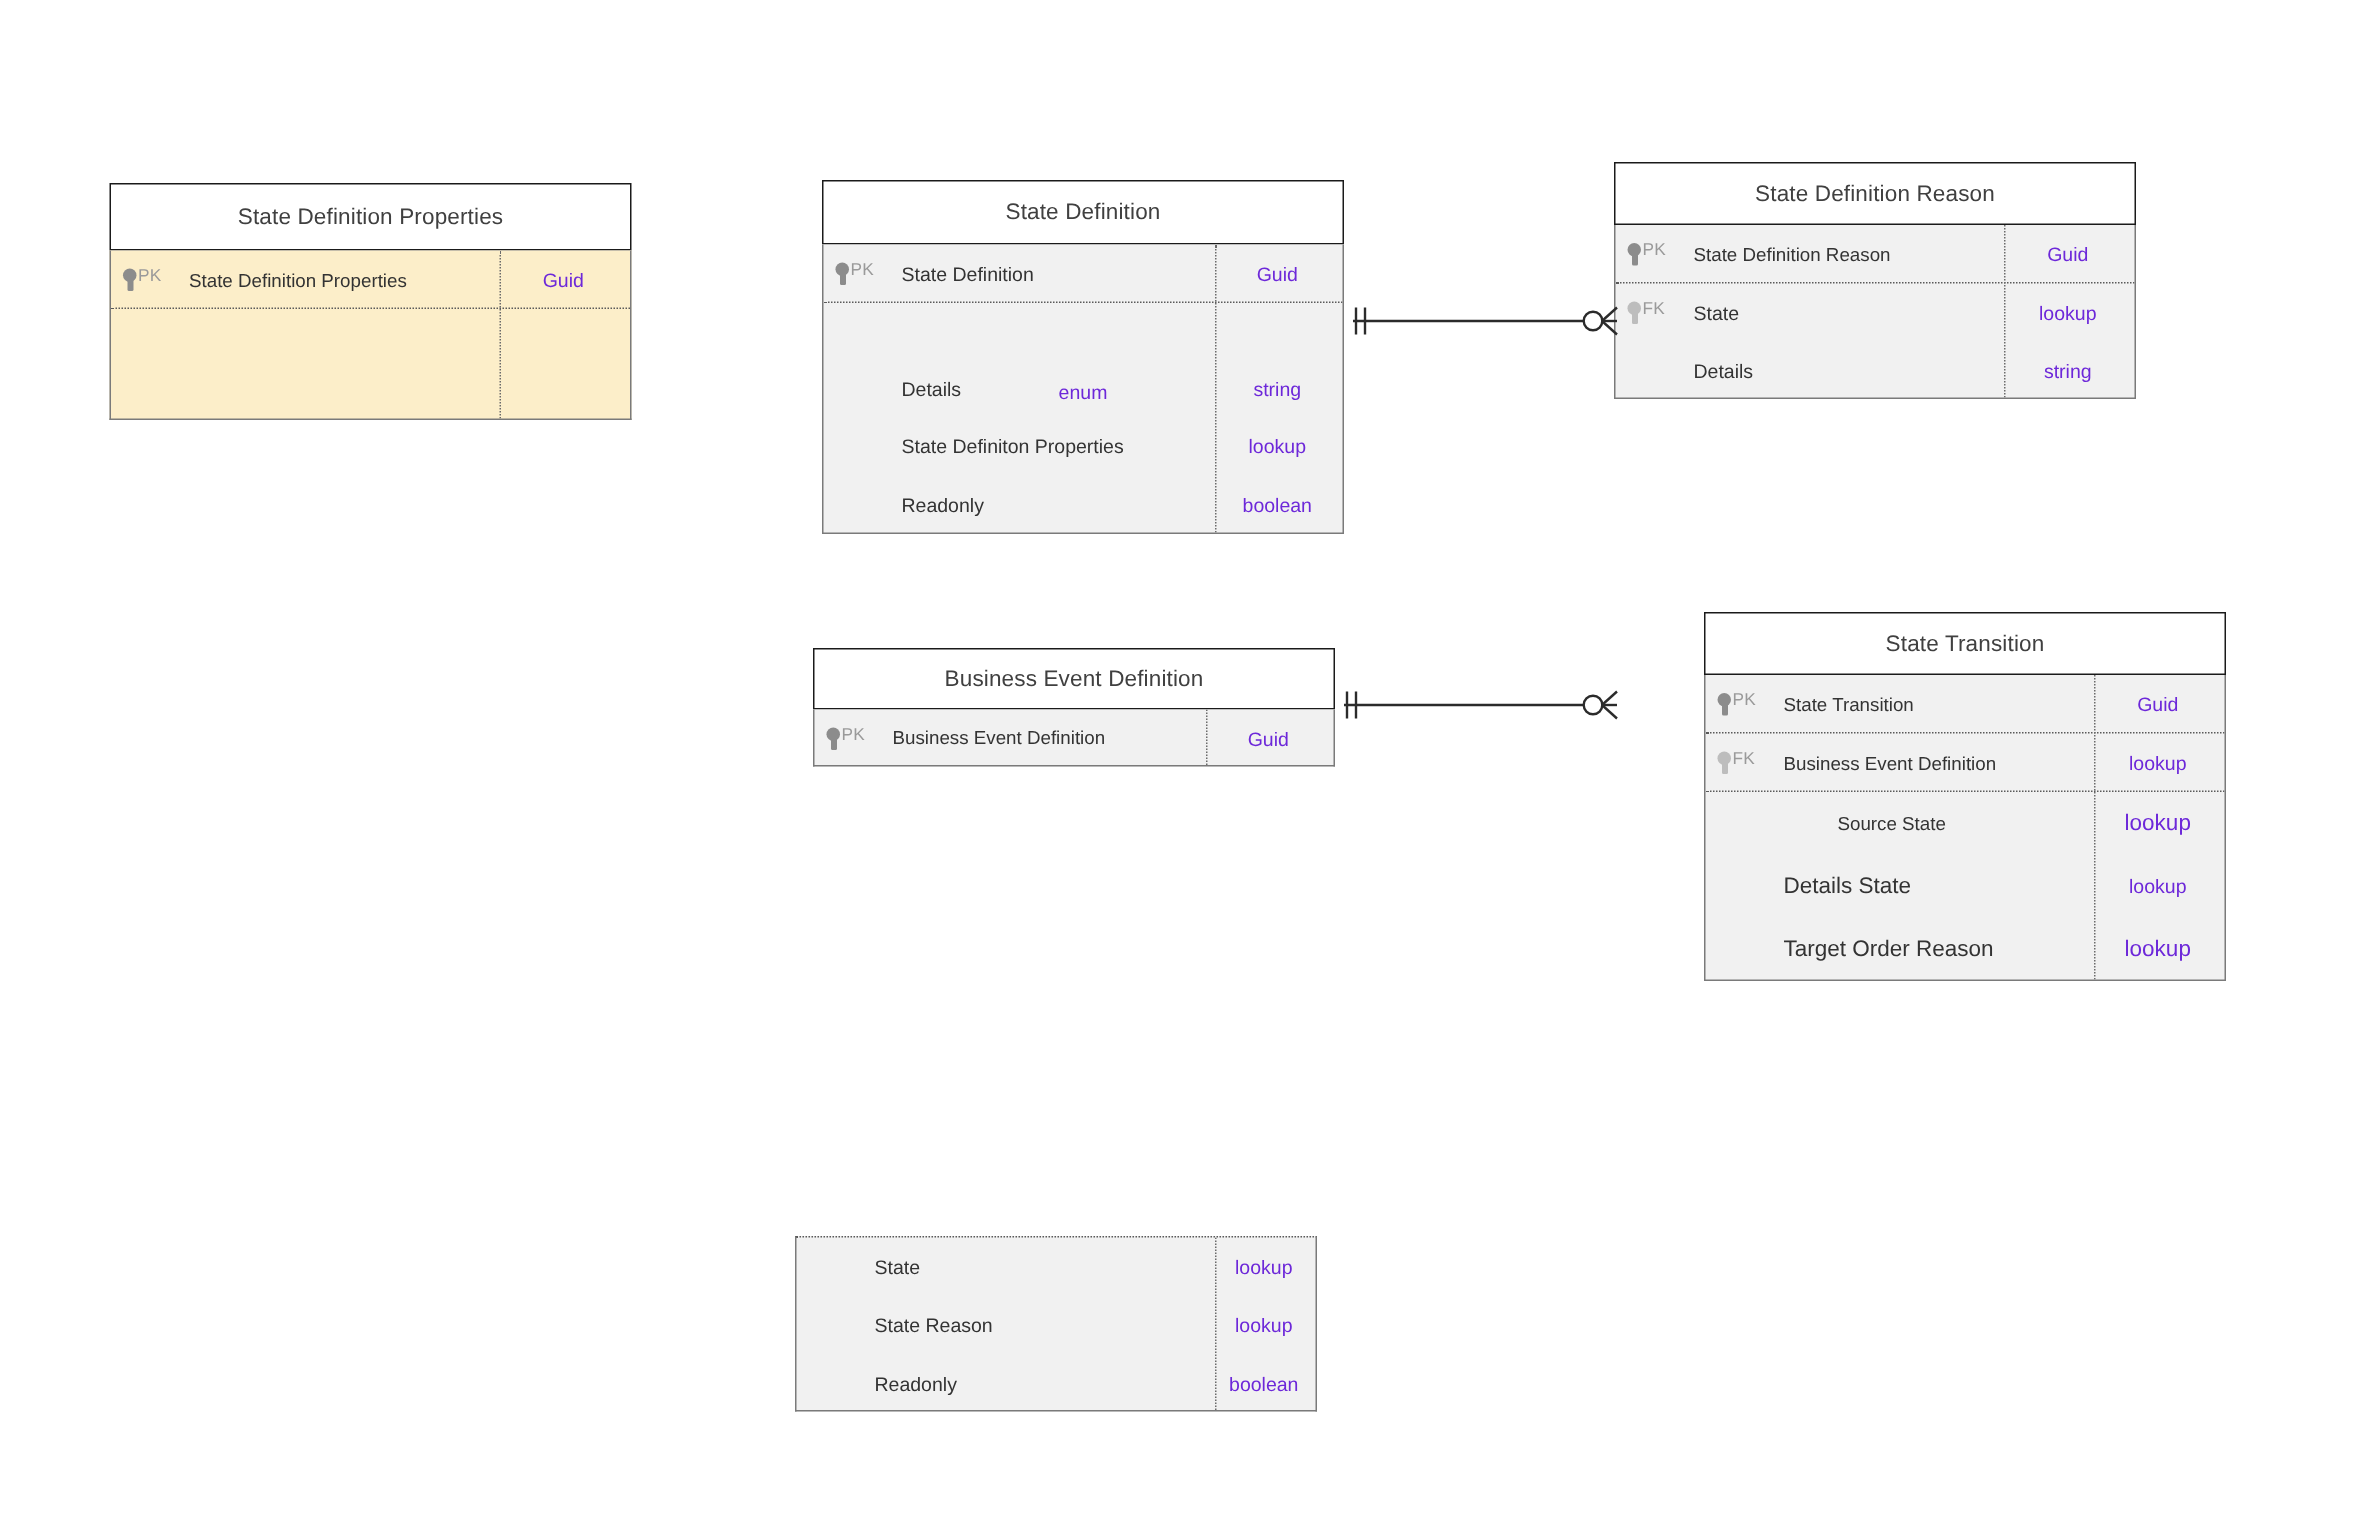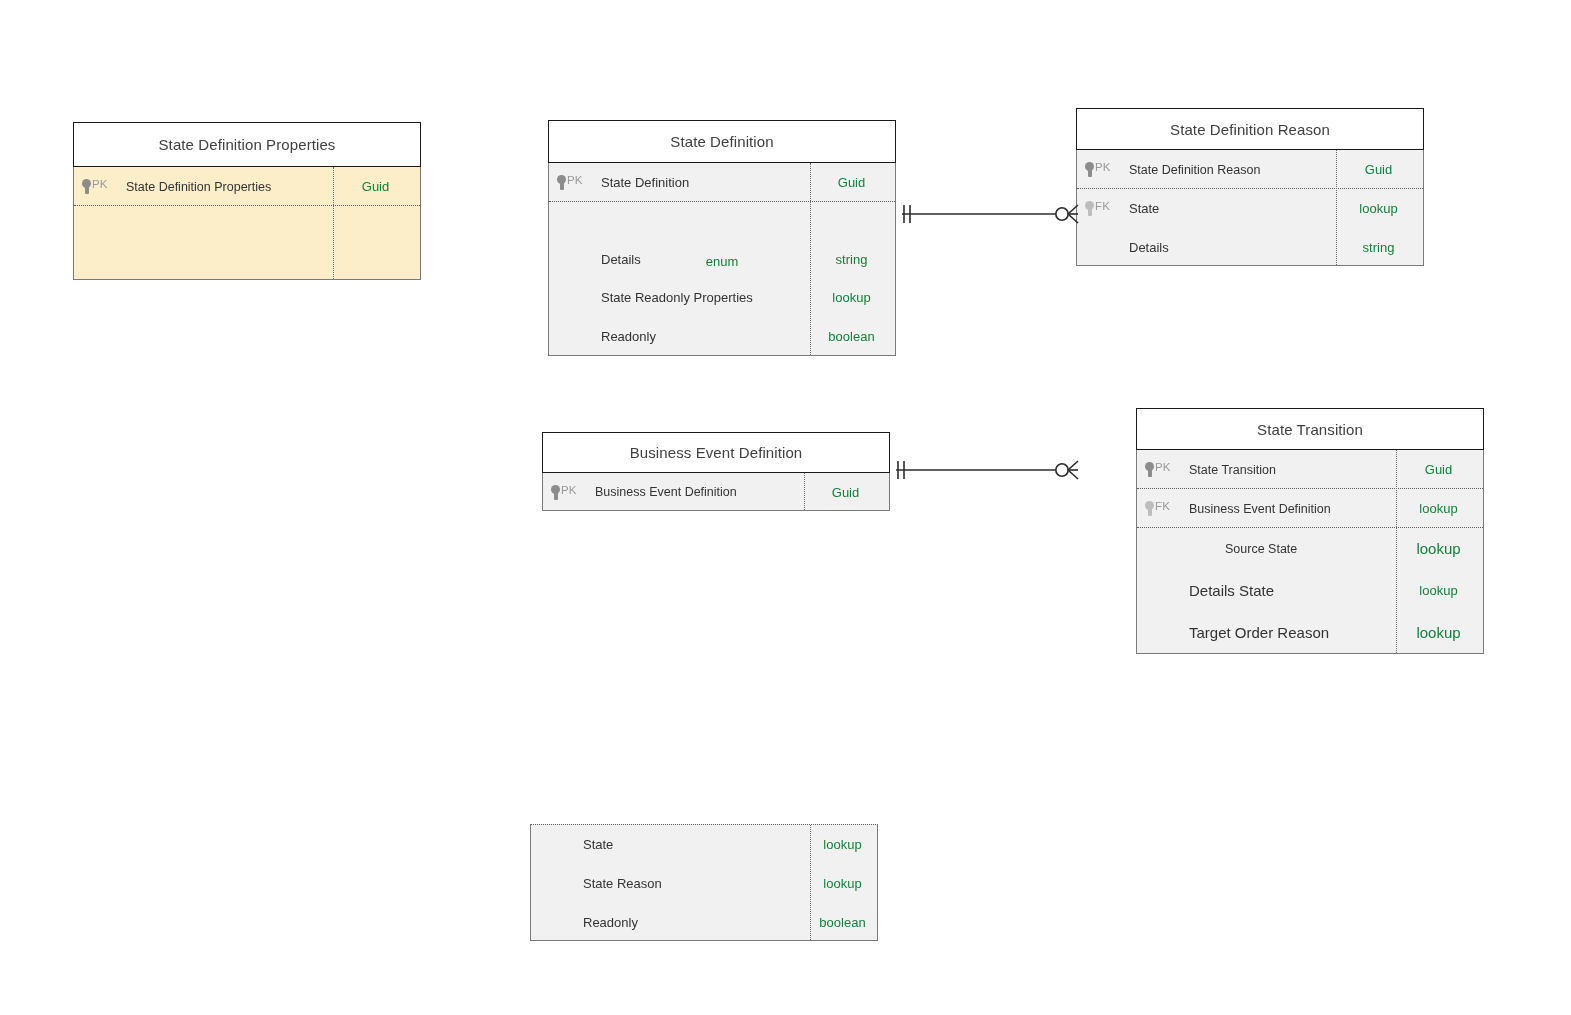--- a/index.html
+++ b/index.html
@@ -120,21 +120,21 @@
     flex: 1 1 auto;
     color: #333333;
     font-size: 13px;
     white-space: nowrap;
     overflow: hidden;
   }
 
   .attr-type {
     flex: 0 0 auto;
     text-align: center;
-    color: #15803d;
+    color: #6d28d9;
     font-size: 13px;
     white-space: nowrap;
   }
   .fs-12 { font-size: 12.5px; }
   .fs-13 { font-size: 13px; }
   .fs-15 { font-size: 15px; }
 
   
   .connector {
     position: absolute;
@@ -189,21 +189,21 @@
       </div>
 
       <div class="attr-row" style="height:38px;">
         <div class="attr-keycell"></div>
         <div class="attr-name fs-13">Details</div>
         <div class="attr-type fs-13" style="width:87px;">string</div>
       </div>
 
       <div class="attr-row" style="height:39px;">
         <div class="attr-keycell"></div>
-        <div class="attr-name fs-13">State Readonly Properties</div>
+        <div class="attr-name fs-13">State Definiton Properties</div>
         <div class="attr-type fs-13" style="width:87px;">lookup</div>
       </div>
 
       <div class="attr-row" style="height:38px;">
         <div class="attr-keycell"></div>
         <div class="attr-name fs-13">Readonly</div>
         <div class="attr-type fs-13" style="width:87px;">boolean</div>
       </div>
     </div>
   </div>

